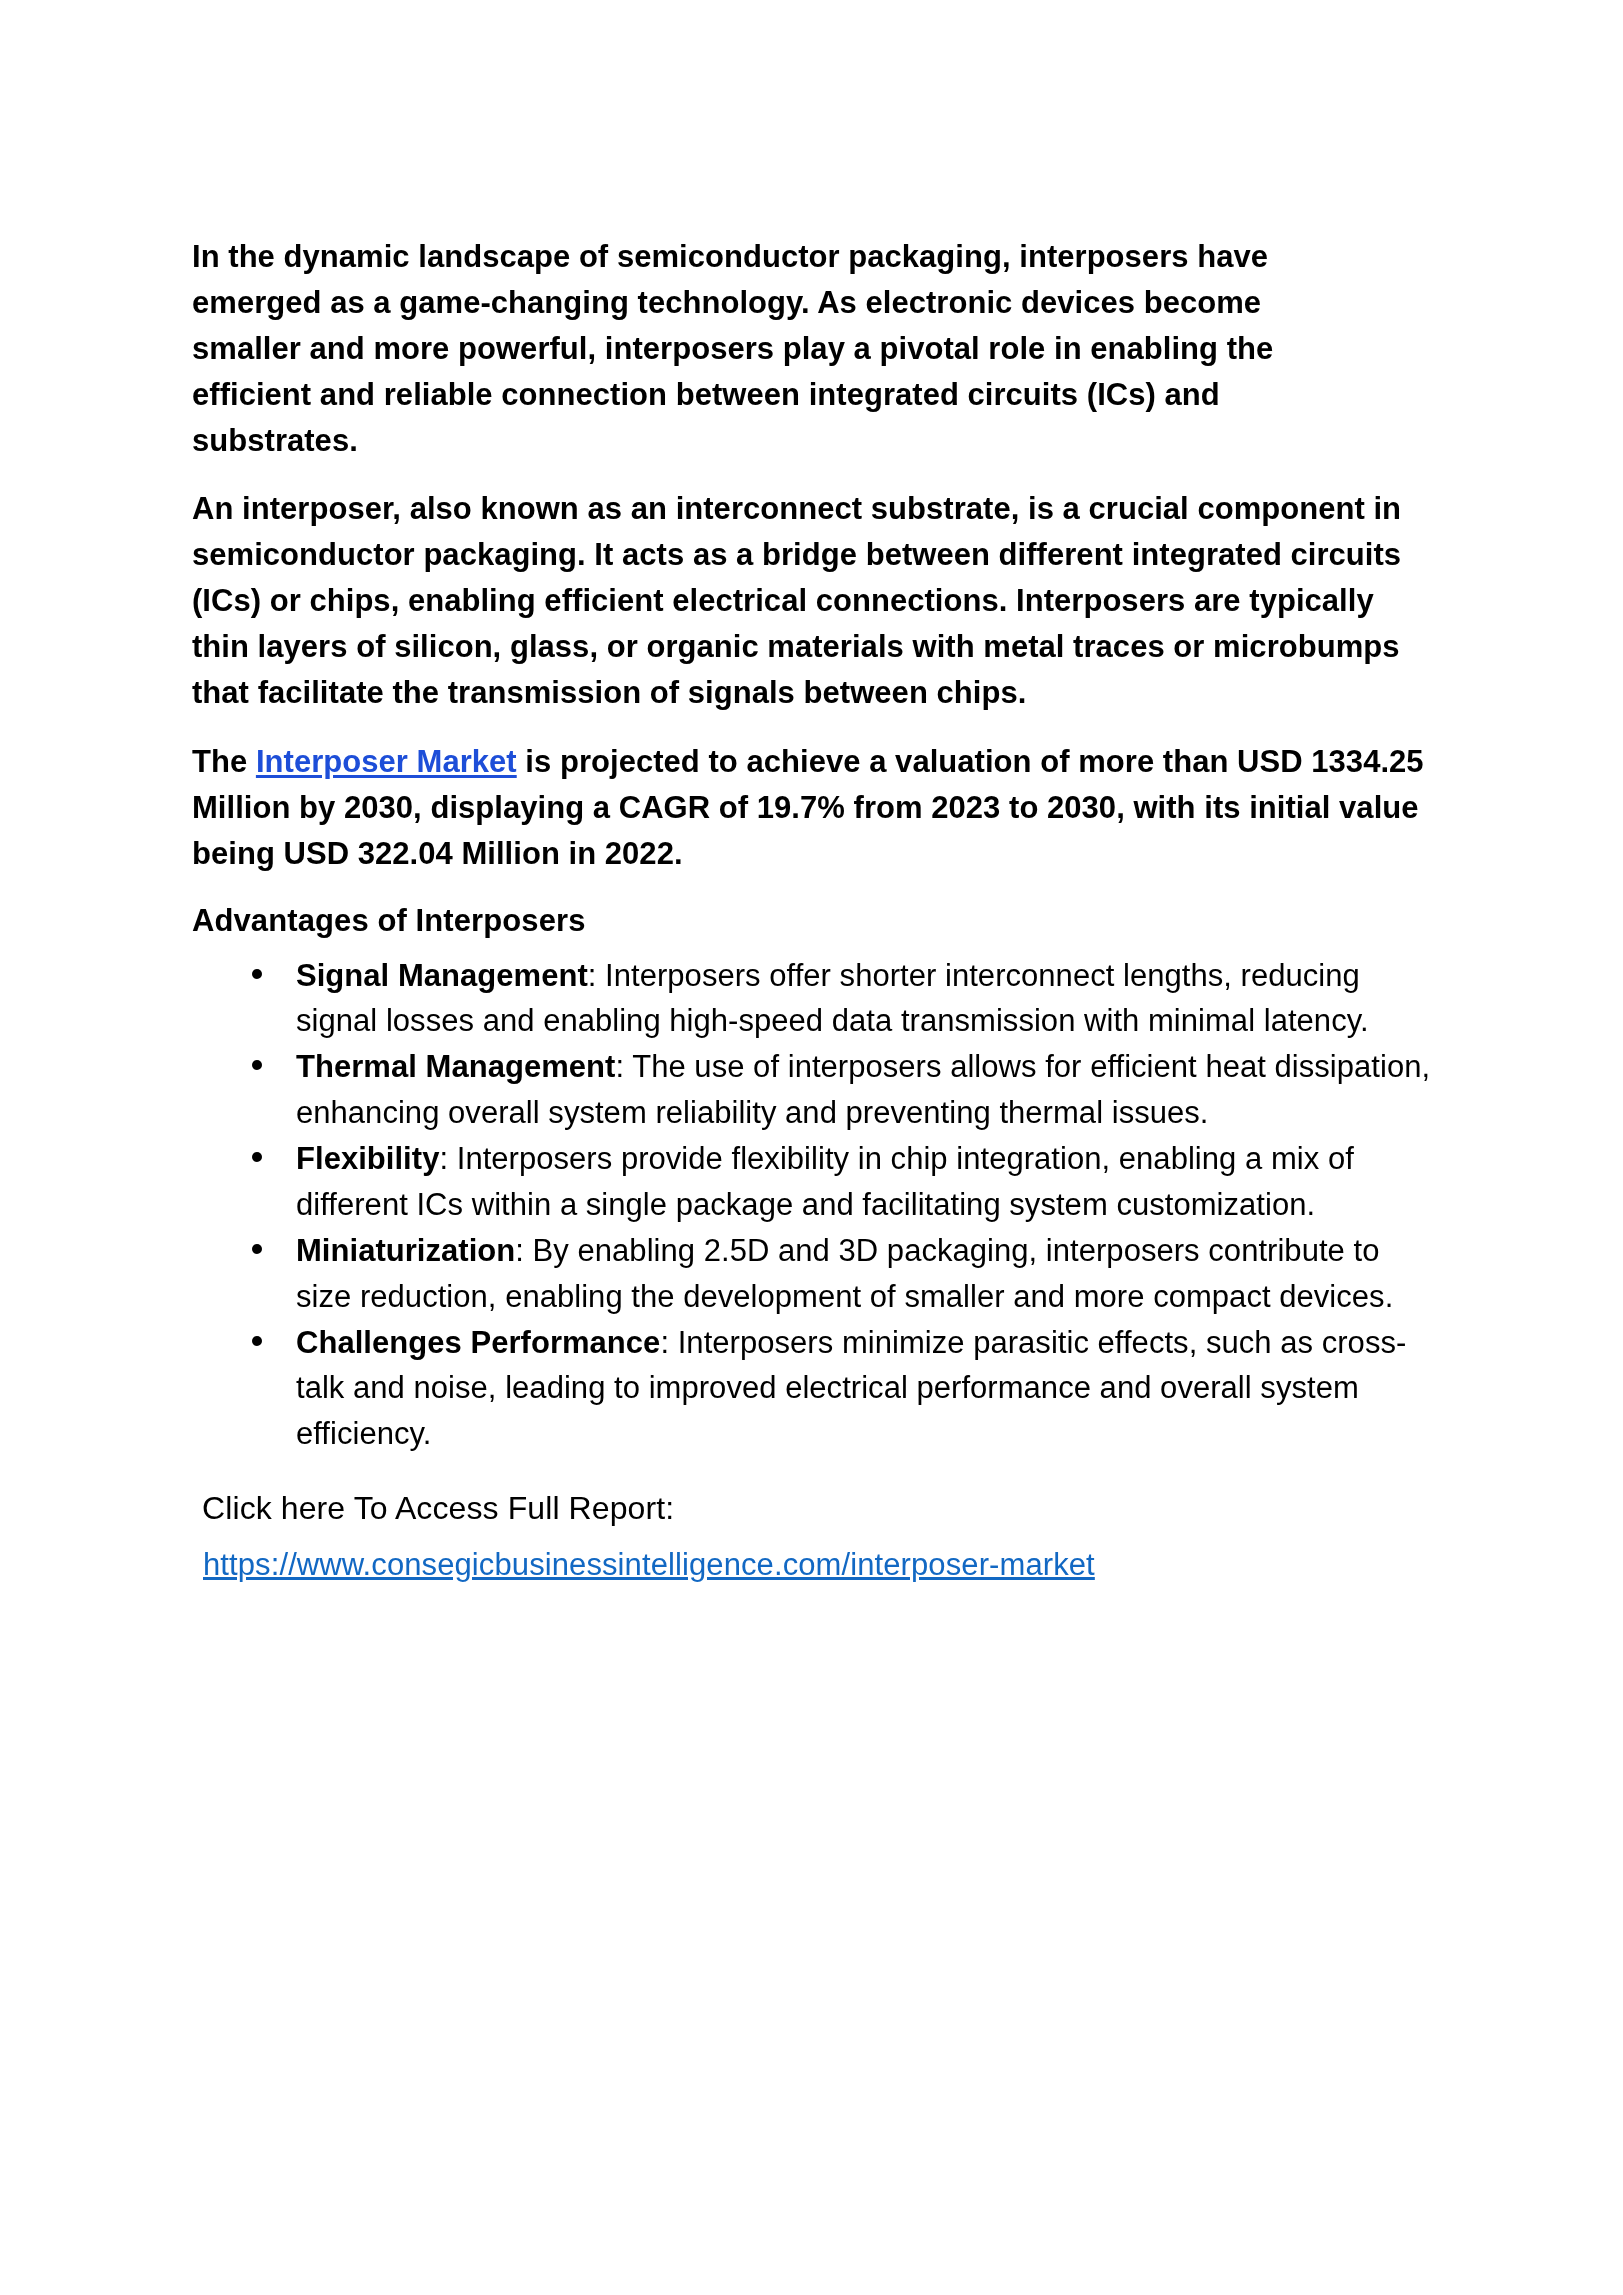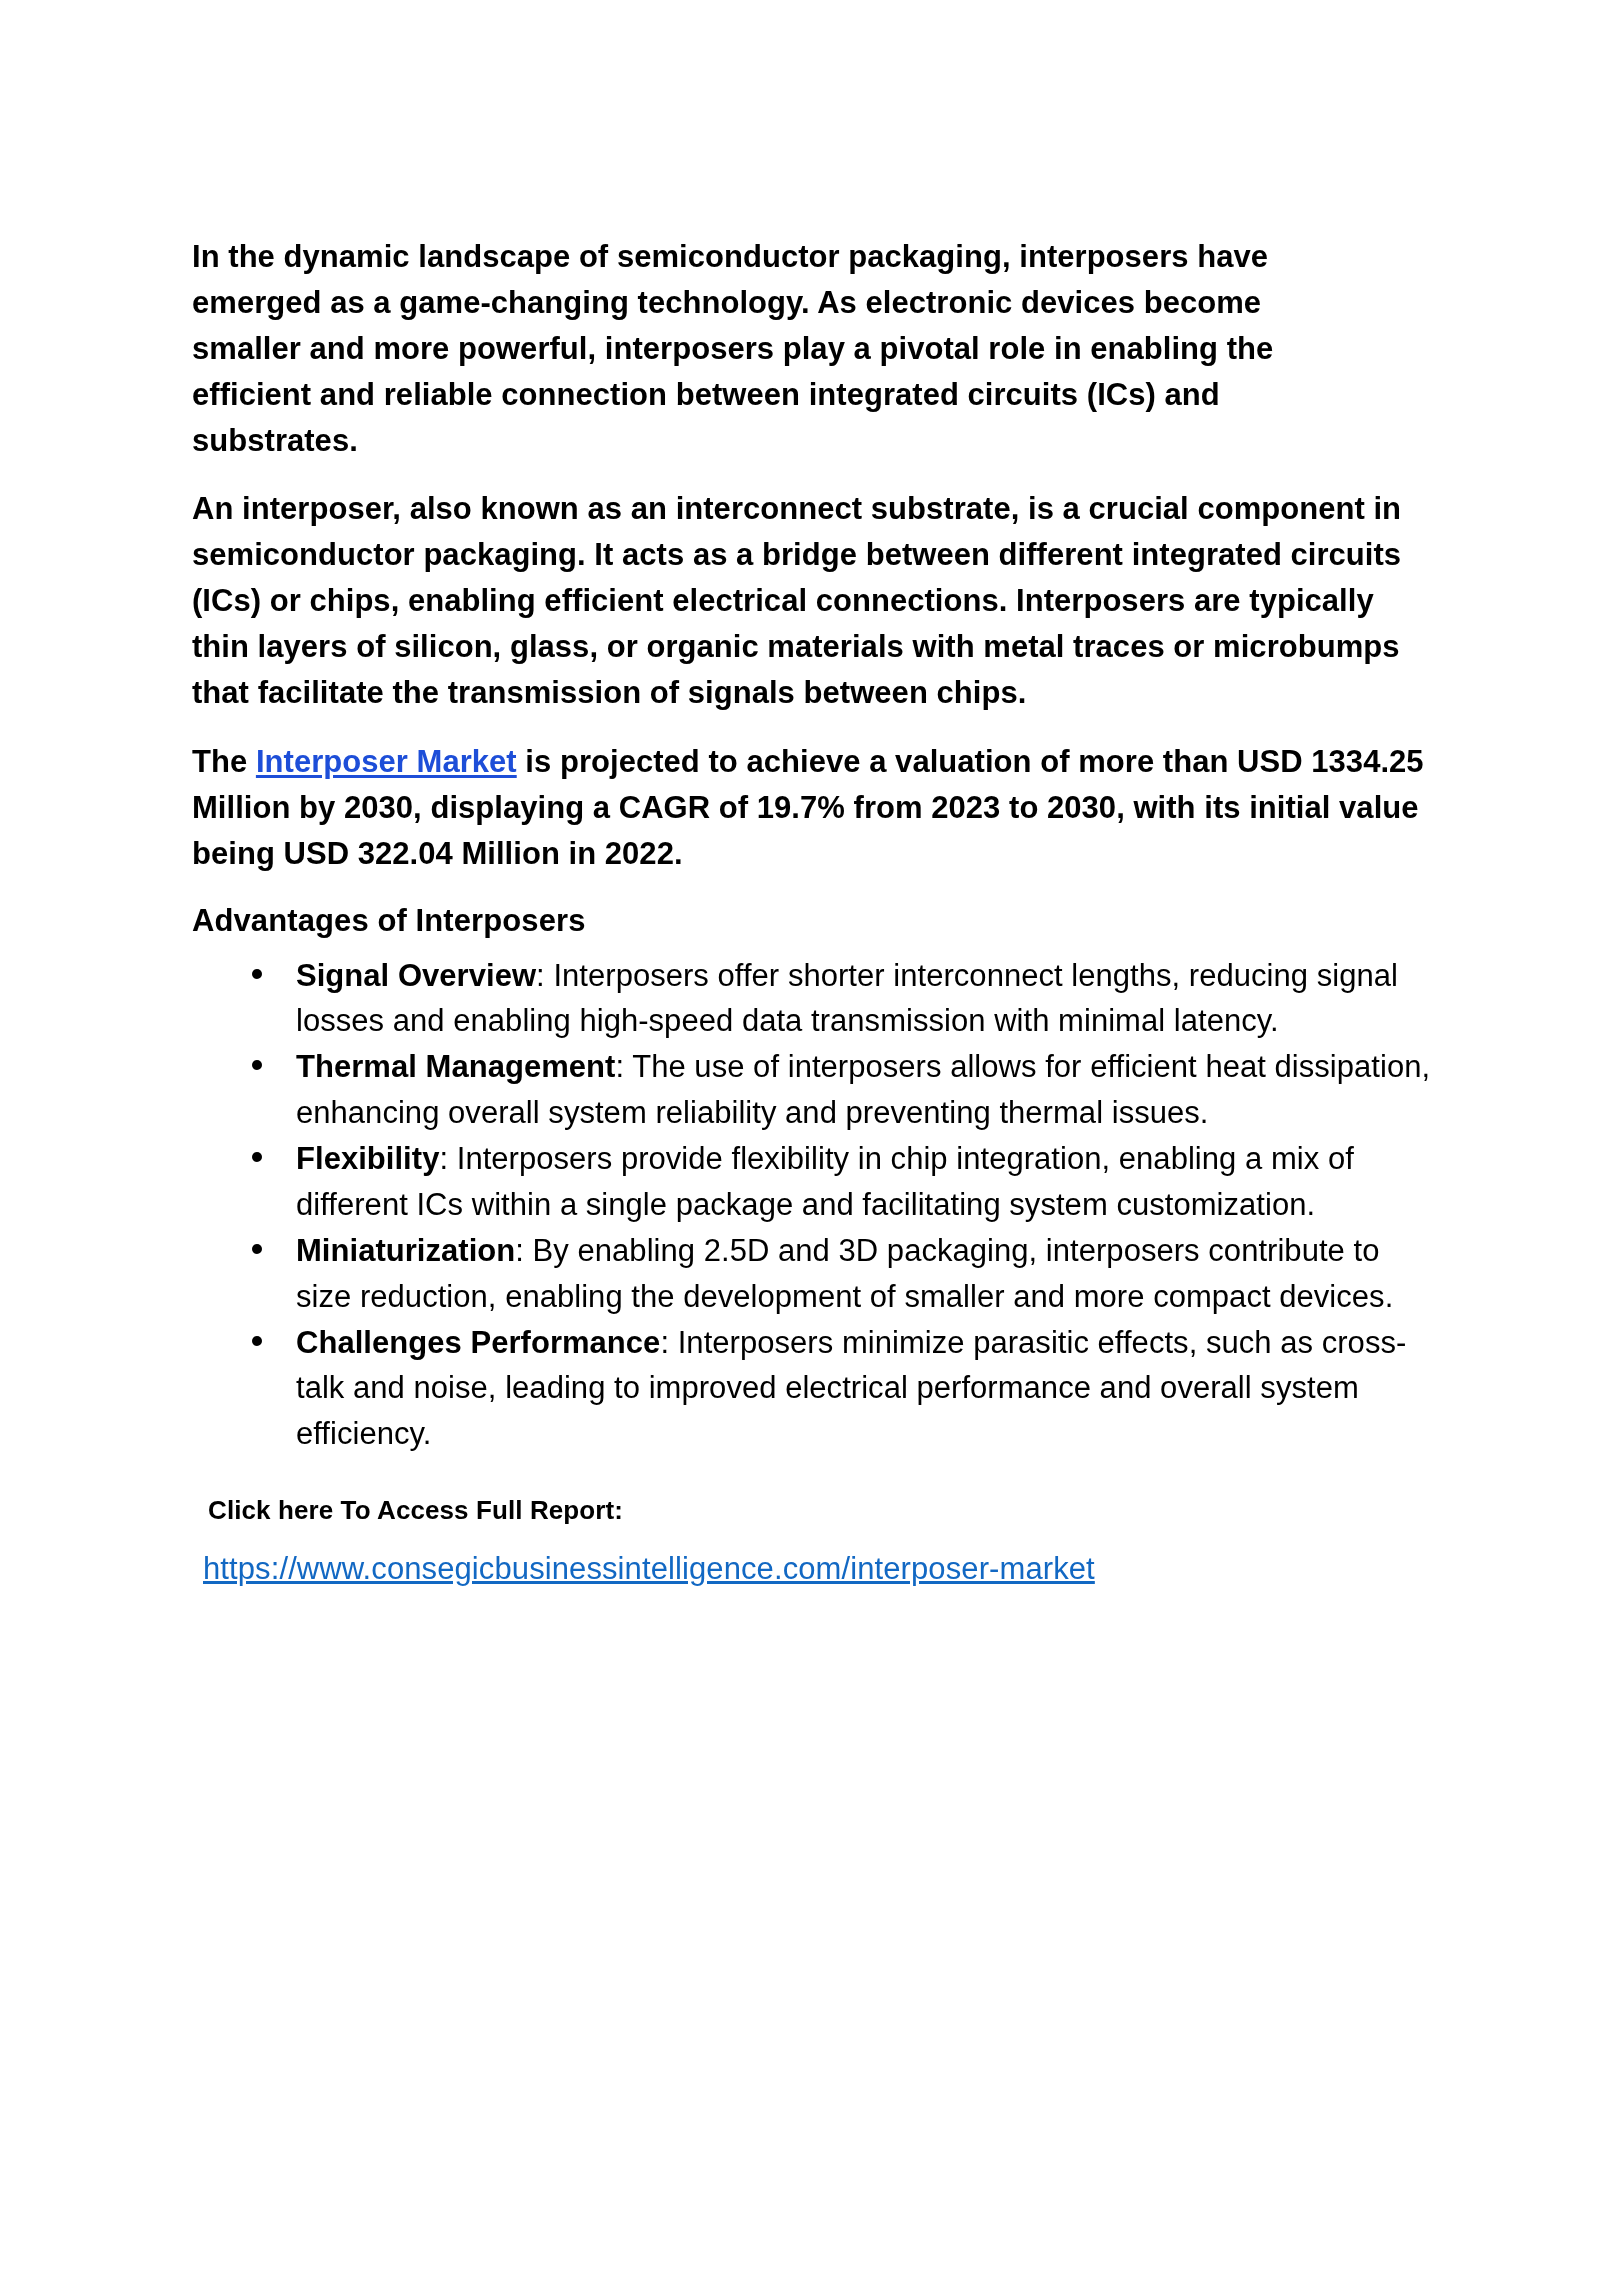--- a/index.html
+++ b/index.html
@@ -96,24 +96,24 @@
     left: 60px;
     top: 16px;
     width: 10px;
     height: 10px;
     border-radius: 50%;
     background: #000000;
   }
   .b-term { font-weight: bold; }
 
   .cta-heading {
-    font-size: 26px;
-    font-weight: bold;
+    font-size: 32px;
+    font-weight: normal;
     line-height: 1.32;
-    margin: 16px;
+    margin: 10px;
     letter-spacing: 0.1px;
   }
   .challenges {
     font-size: 31px;
     font-weight: bold;
     line-height: 1.32;
     margin: 0;
     letter-spacing: 0.1px;
   }
 </style>
@@ -137,21 +137,21 @@
     <p class="para"><span>The </span><a class="inline-link" href="#">Interposer Market</a><span> is projected to achieve a valuation of more than USD 1334.25 Million by 2030, displaying a CAGR of 19.7% from 2023 to 2030, with its initial value being USD 322.04 Million in 2022.</span></p>
 
     <div class="gap-before-h2"></div>
 
     <h2 class="heading">Advantages of Interposers</h2>
 
     <div class="gap-list-top"></div>
 
     <ul class="bullets">
       <li>
-        <span class="dot"></span><span class="b-term">Signal Overview</span><span>: Interposers offer shorter interconnect lengths, reducing signal losses and enabling high-speed data transmission with minimal latency.</span>
+        <span class="dot"></span><span class="b-term">Signal Management</span><span>: Interposers offer shorter interconnect lengths, reducing signal losses and enabling high-speed data transmission with minimal latency.</span>
       </li>
       <li>
         <span class="dot"></span><span class="b-term">Thermal Management</span><span>: The use of interposers allows for efficient heat dissipation, enhancing overall system reliability and preventing thermal issues.</span>
       </li>
       <li>
         <span class="dot"></span><span class="b-term">Flexibility</span><span>: Interposers provide flexibility in chip integration, enabling a mix of different ICs within a single package and facilitating system customization.</span>
       </li>
       <li>
         <span class="dot"></span><span class="b-term">Miniaturization</span><span>: By enabling 2.5D and 3D packaging, interposers contribute to size reduction, enabling the development of smaller and more compact devices.</span>
       </li>

